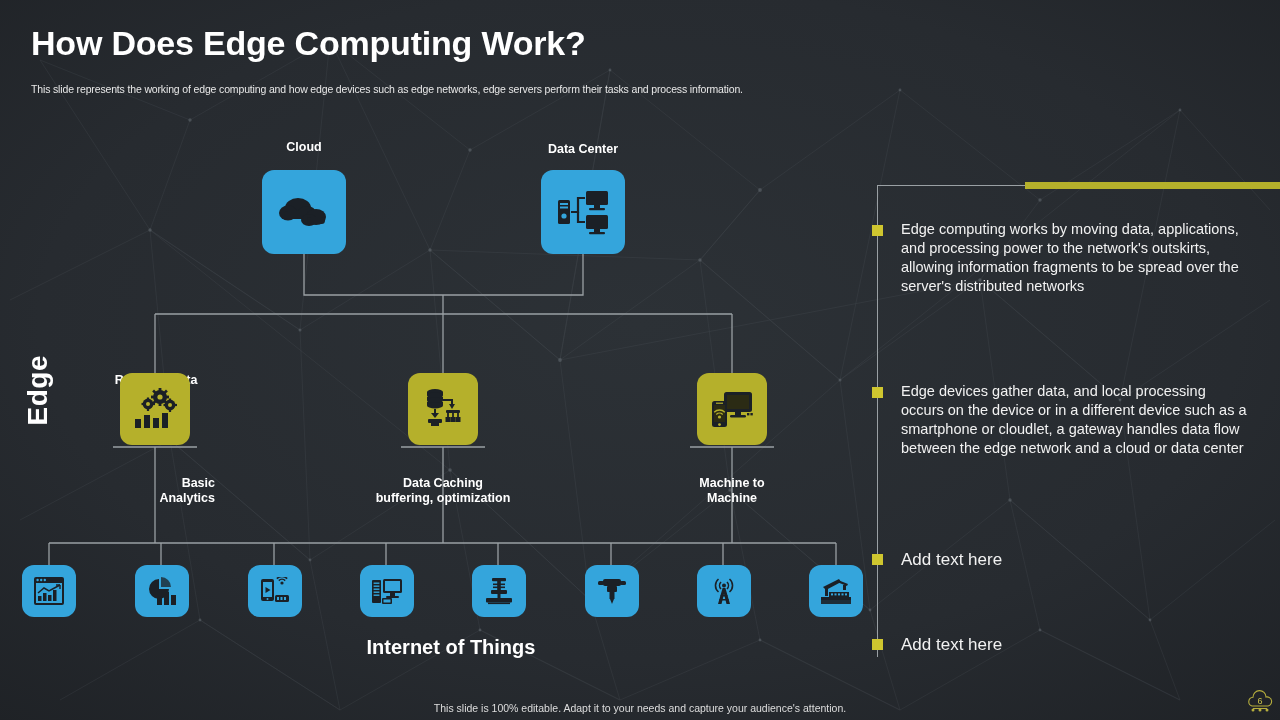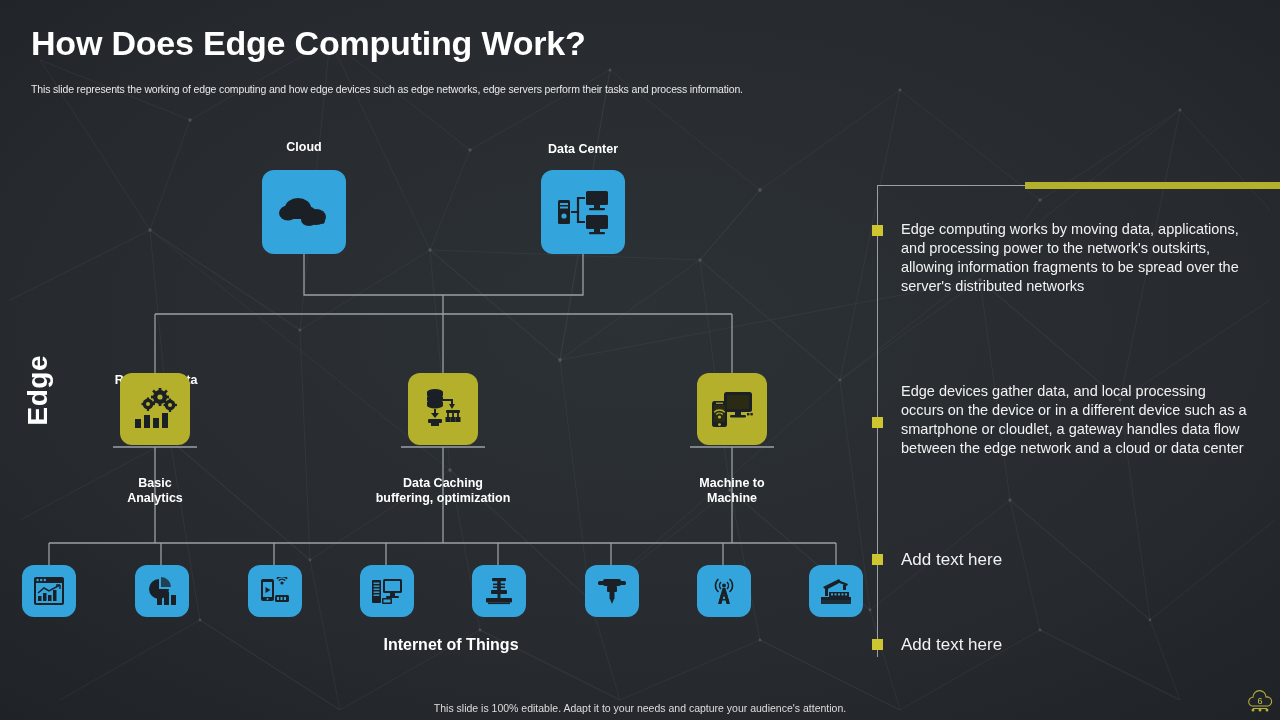--- a/index.html
+++ b/index.html
@@ -42,21 +42,21 @@
 
   #edge-vertical {
     position:absolute; left:22px; top:355px; z-index:3;
     font-size:28px; font-weight:bold; color:#ffffff;
     writing-mode:vertical-rl; transform:rotate(180deg);
     letter-spacing:0.5px;
   }
 
   #iot-label {
     position:absolute; left:0; top:636px; width:902px;
-    text-align:center; font-size:16px; font-weight:bold; color:#ffffff;
+    text-align:center; font-size:20px; font-weight:bold; color:#ffffff;
     z-index:3;
   }
 
   
   #right-panel { position:absolute; left:866px; top:160px; width:414px; height:520px; z-index:3; }
   #accent-bar { position:absolute; left:1025px; top:182px; width:255px; height:7px; background:#b5b02b; z-index:4; }
   #panel-top-line { position:absolute; left:878px; top:185px; width:148px; height:1px; background:#9aa0a4; z-index:4; }
   #panel-vline { position:absolute; left:877px; top:185px; width:1.4px; height:472px; background:#9aa0a4; z-index:3; }
 
   .bullet-row { position:absolute; display:flex; align-items:flex-start; }
@@ -247,21 +247,21 @@
           <rect x="13.9" y="20" width="2.2" height="3"></rect>
         <rect x="8.5" y="14.9" width="3" height="2.2"></rect>
           <rect x="19" y="14.9" width="3" height="2.2"></rect>
         <rect x="2" y="31" width="6" height="9"></rect>
         <rect x="11" y="27" width="6" height="13"></rect>
         <rect x="20" y="30" width="6" height="10"></rect>
         <rect x="29" y="25" width="6" height="15"></rect>
       </g>
     </svg>
   </div>
-  <div class="node-label" style="left:95px; top:476px; width:120px;">
+  <div class="node-label" style="left:95px; top:476px; width:120px;text-align:right;">
     <div>Basic</div>
     <div>Analytics</div>
   </div>
 
   <div class="tile olive" style="left:408px; top:373px; width:70px; height:72px;">
     <svg width="42" height="42" viewBox="0 0 42 42">
       <g fill="#1b2026">
         <ellipse cx="13" cy="4" rx="8" ry="3"></ellipse>
         <rect x="5" y="4" width="16" height="3.4"></rect>
           <ellipse cx="13" cy="7.4" rx="8" ry="3"></ellipse>
@@ -454,21 +454,21 @@
 <div id="panel-vline"></div>
 <div id="panel-top-line"></div>
 <div id="accent-bar"></div>
 
 <div id="right-panel">
   <div class="bullet-row" style="left:6px; top:60px; width:380px;">
     <span class="bullet-sq"></span>
     <span class="bullet-txt">Edge computing works by moving data, applications, and processing power to the network's outskirts, allowing information fragments to be spread over the server's distributed networks</span>
   </div>
 
-  <div class="bullet-row" style="left:6px; top:222px; width:380px;align-items:center;">
+  <div class="bullet-row" style="left:6px; top:222px; width:380px;">
     <span class="bullet-sq"></span>
     <span class="bullet-txt">Edge devices gather data, and local processing occurs on the device or in a different device such as a smartphone or cloudlet, a gateway handles data flow between the edge network and a cloud or data center</span>
   </div>
 
   <div class="bullet-row" style="left:6px; top:389px; width:380px;">
     <span class="bullet-sq"></span>
     <span class="bullet-txt short">Add text here</span>
   </div>
 
   <div class="bullet-row" style="left:6px; top:474px; width:380px;">

